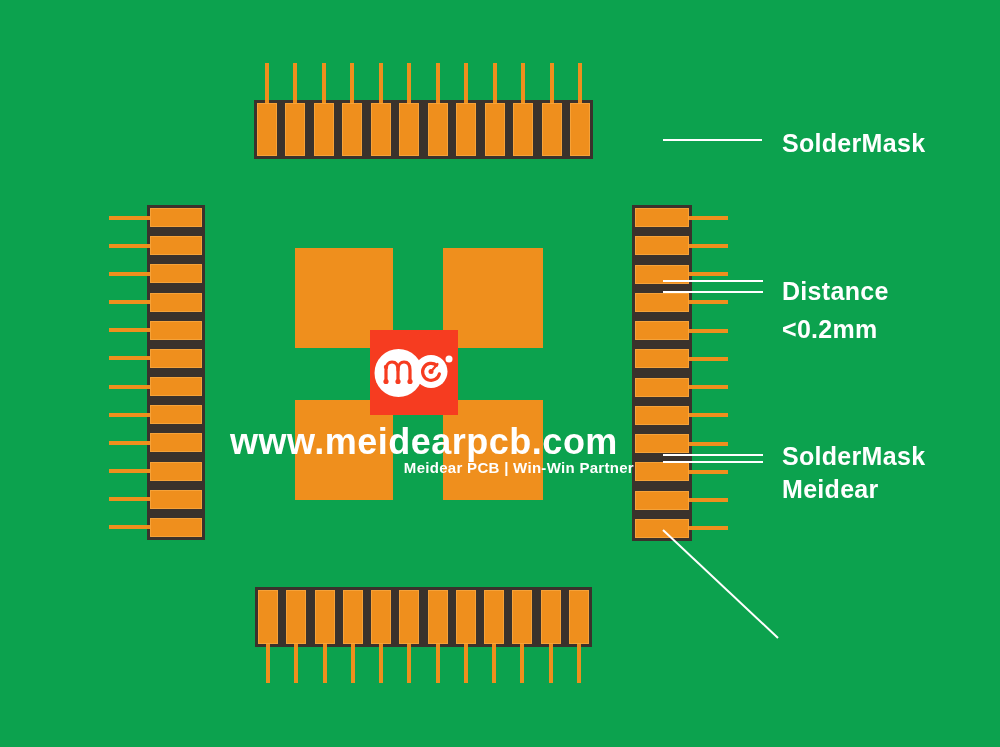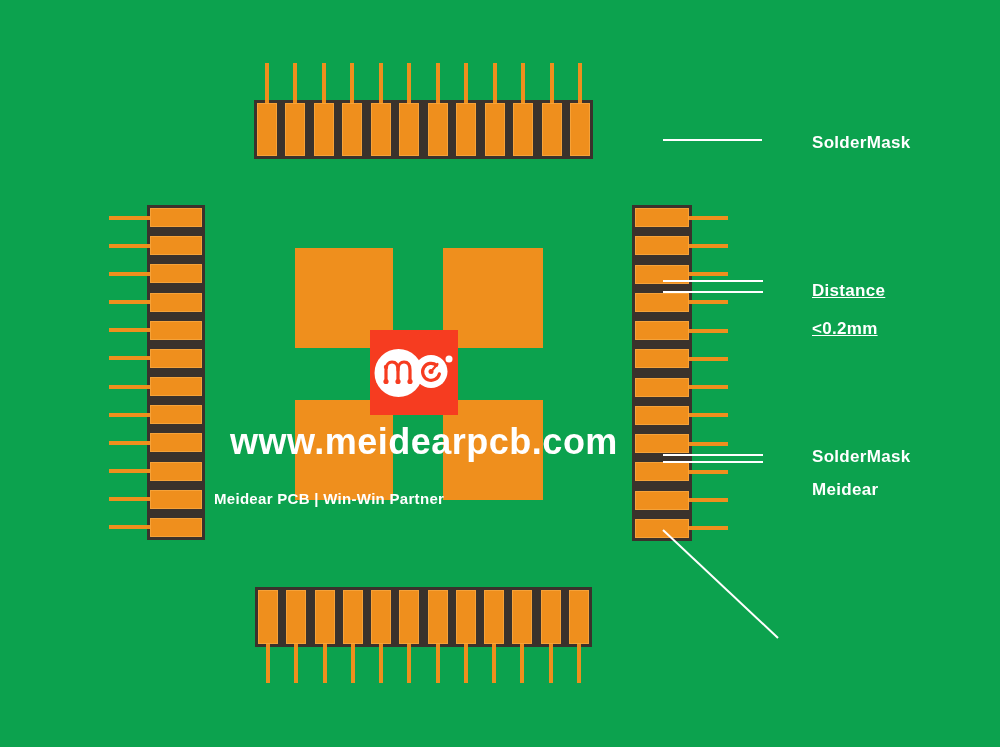--- a/index.html
+++ b/index.html
@@ -44,32 +44,32 @@
   
   .logo{position:absolute;left:370px;top:330px;width:88px;height:85px;}
   .logo svg{display:block;}
   
   .website{
     position:absolute;left:214px;top:426px;width:420px;text-align:center;
     color:var(--text-white);font-size:36px;font-weight:bold;
     letter-spacing:.5px;line-height:32px;white-space:nowrap;
   }
   .tagline{
-    position:absolute;left:214px;top:489px;width:420px;text-align:left;
+    position:absolute;left:214px;top:458px;width:420px;text-align:right;
     color:var(--text-white);font-size:15px;font-weight:bold;
     letter-spacing:.3px;line-height:20px;white-space:nowrap;
   }
   
   .anno{
-    position:absolute;left:812px;color:var(--text-white);
-    font-weight:bold;font-size:17px;letter-spacing:.3px;white-space:nowrap;
+    position:absolute;left:782px;color:var(--text-white);
+    font-weight:bold;font-size:25px;letter-spacing:.3px;white-space:nowrap;
   }
   .anno span{display:block;}
   .anno-soldermask{top:128px;line-height:30px;}
-  .anno-distance{top:272px;line-height:38px;text-decoration:underline;}
+  .anno-distance{top:272px;line-height:38px;}
   .anno-bridge{top:440px;line-height:33px;}
   .anno-smdpad{top:628px;line-height:30px;}
   
   .overlay{position:absolute;left:0;top:0;pointer-events:none;}
 </style>
 </head>
 <body>
 
 <div class="stage">
 

